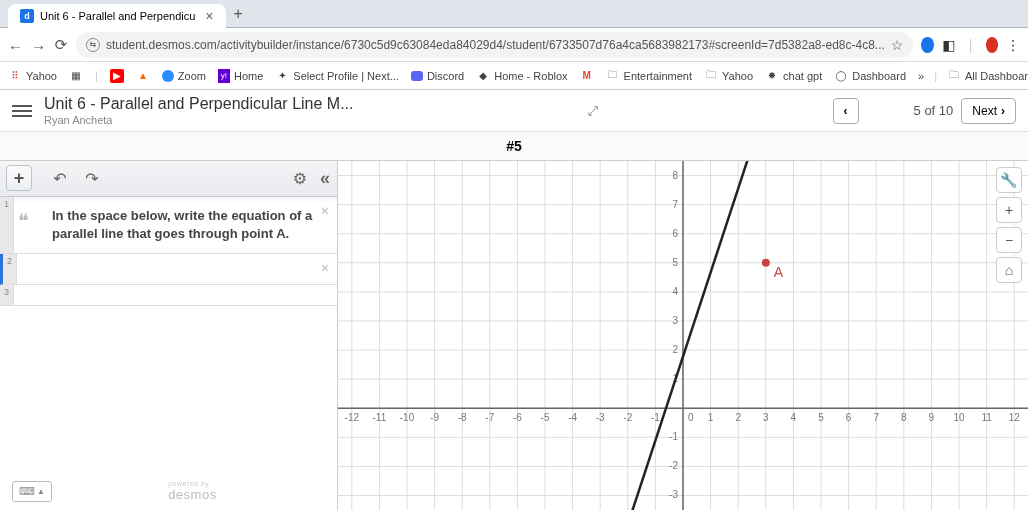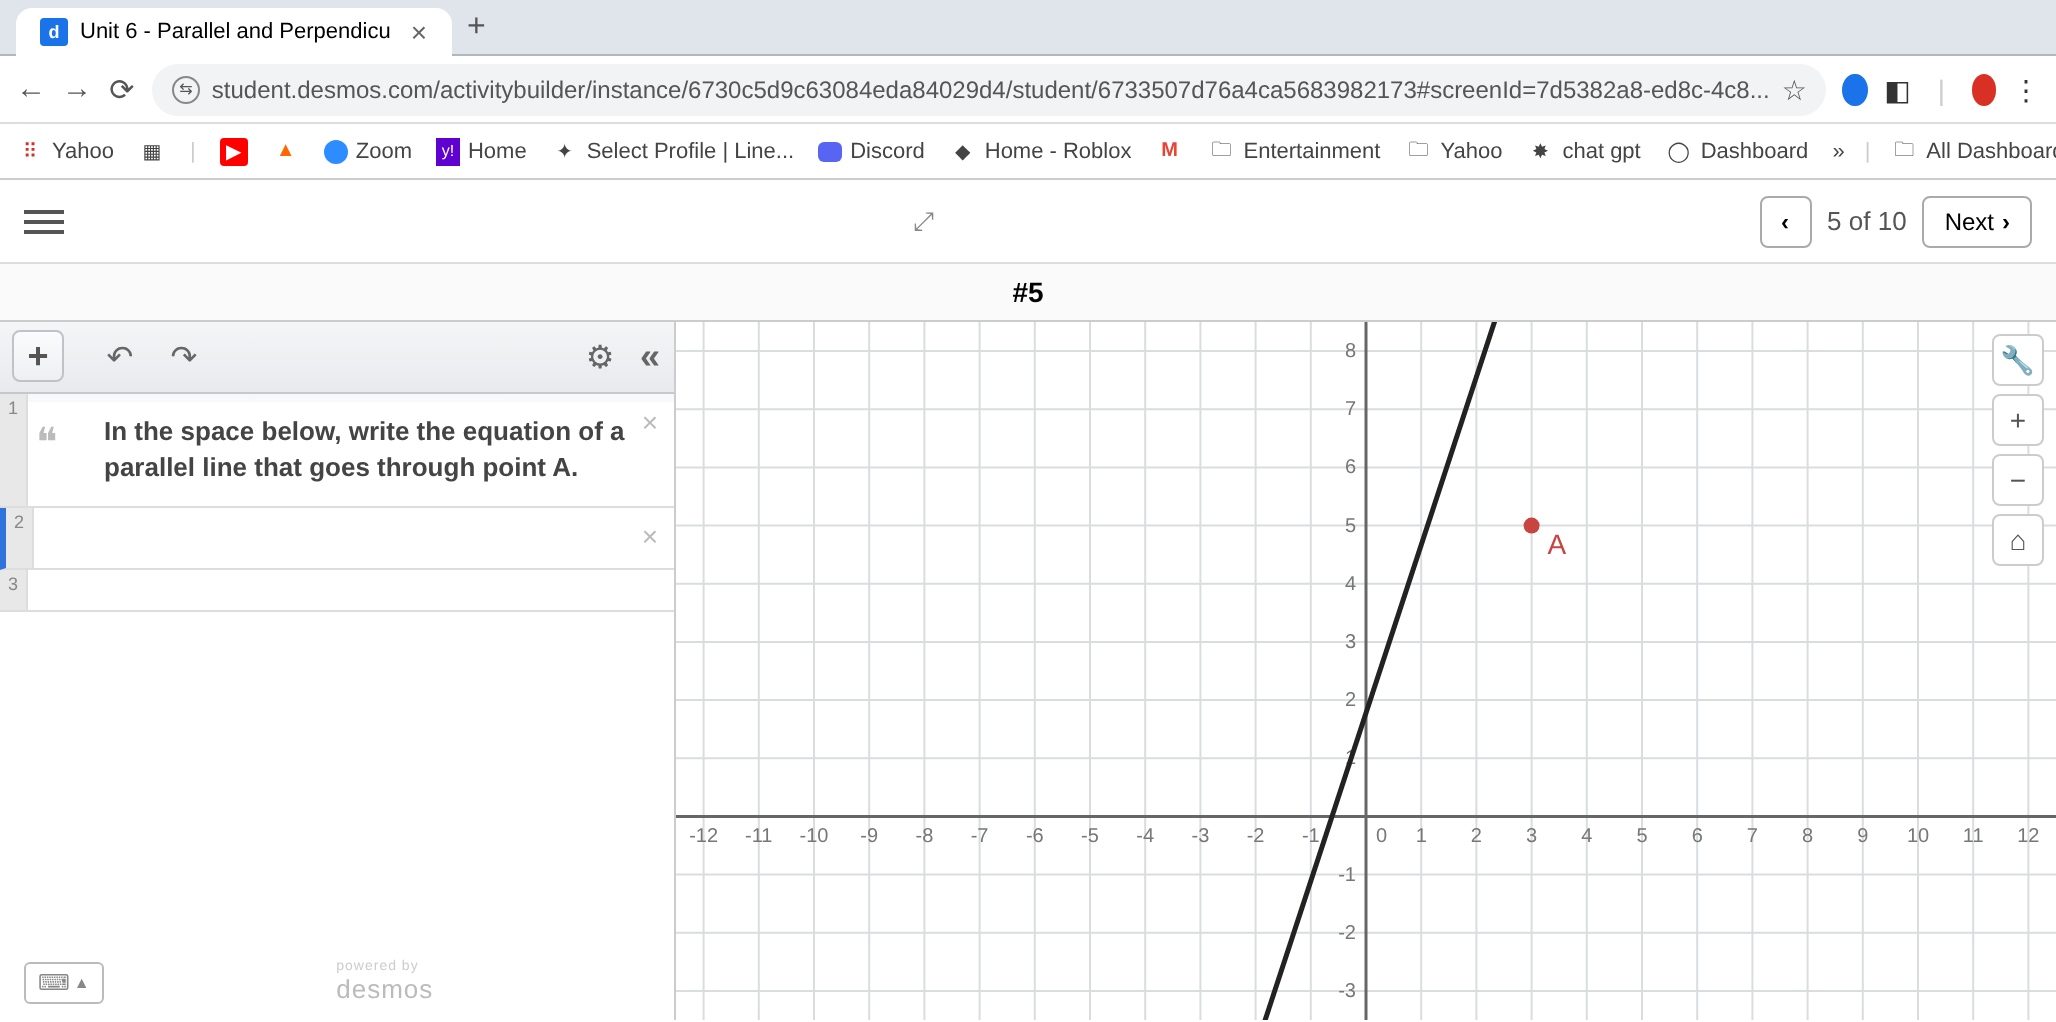--- a/index.html
+++ b/index.html
@@ -30,21 +30,21 @@
 
 .desmos-hdr { background:#fff; height:42px; display:flex; align-items:center; padding:0 12px; border-bottom:1px solid #ddd;}
 .ham { width:20px; display:flex; flex-direction:column; gap:3px; cursor:pointer; margin-right:12px;}
 .ham span { height:2px; background:#555;}
 .hdr-title { font-size:16px; color:#333;}
 .hdr-sub { font-size:11px; color:#888; margin-top:1px;}
 .hdr-mid { flex:1; display:flex; justify-content:center;}
 .expand-ico { color:#888; font-size:13px; cursor:pointer;}
 .hdr-right { display:flex; gap:8px; align-items:center;}
 .btn-sq { border:1px solid #aaa; background:#fff; padding:5px 10px; border-radius:4px; font-size:12px; cursor:pointer; display:flex; align-items:center; gap:4px;}
-.pager { font-size:13px; color:#555;}
+.pager { font-size:13px; color:#555;margin-left:47px;}
 
 
 .qnum { text-align:center; padding:6px 0; font-size:14px; font-weight:bold; border-bottom:1px solid #ccc; background:#fafafa;}
 
 
 .main { display:flex; height: calc(511px - 28px - 34px - 28px - 42px - 30px); position:relative;}
 .left-panel { width:338px; background: linear-gradient(180deg,#eef0f3 0%, #f8f9fb 40px, #fff 40px); border-right:1px solid #ccc; position:relative;}
 .lp-toolbar { height:36px; display:flex; align-items:center; padding:0 10px; gap:8px; background: linear-gradient(180deg,#f4f5f7,#e9eaed); border-bottom:1px solid #c5c8cc;}
 .tb-btn { width:24px; height:24px; display:flex; align-items:center; justify-content:center; color:#666; cursor:pointer; font-size:16px;}
 .tb-spacer { flex:1;}
@@ -118,21 +118,21 @@
   <span class="bm-item">
       <span class="bm-ico" style="background:#2d8cff;color:#fff;border-radius:50%;width:12px;height:12px"></span>
       <span>Zoom</span>
     </span>
   <span class="bm-item">
       <span class="bm-ico" style="background:#5f01d1;color:#fff;width:12px;font-size:8px">y!</span>
       <span>Home</span>
     </span>
   <span class="bm-item">
       <span class="bm-ico">✦</span>
-      <span>Select Profile | Line...</span>
+      <span>Select Profile | Next...</span>
     </span>
   <span class="bm-item">
       <span class="bm-ico" style="background:#5865f2;color:#fff;border-radius:3px;width:12px;height:10px"></span>
       <span>Discord</span>
     </span>
   <span class="bm-item">
       <span class="bm-ico">◆</span>
       <span>Home - Roblox</span>
     </span>
   <span class="bm-item">
@@ -163,20 +163,24 @@
       </span>
   </div>
 </div>
 
 <div class="desmos-hdr">
   <div class="ham">
       <span></span>
       <span></span>
       <span></span>
     </div>
+  <div>
+    <div class="hdr-title">Unit 6 - Parallel and Perpendicular Line M...</div>
+    <div class="hdr-sub">Ryan Ancheta</div>
+  </div>
   <div class="hdr-mid">
       <span class="expand-ico">⤢</span>
     </div>
   <div class="hdr-right">
     <div class="btn-sq">
         <span style="font-weight:bold">‹</span>
       </div>
     <span class="pager">5 of 10</span>
     <div class="btn-sq">
         <span>Next</span>

